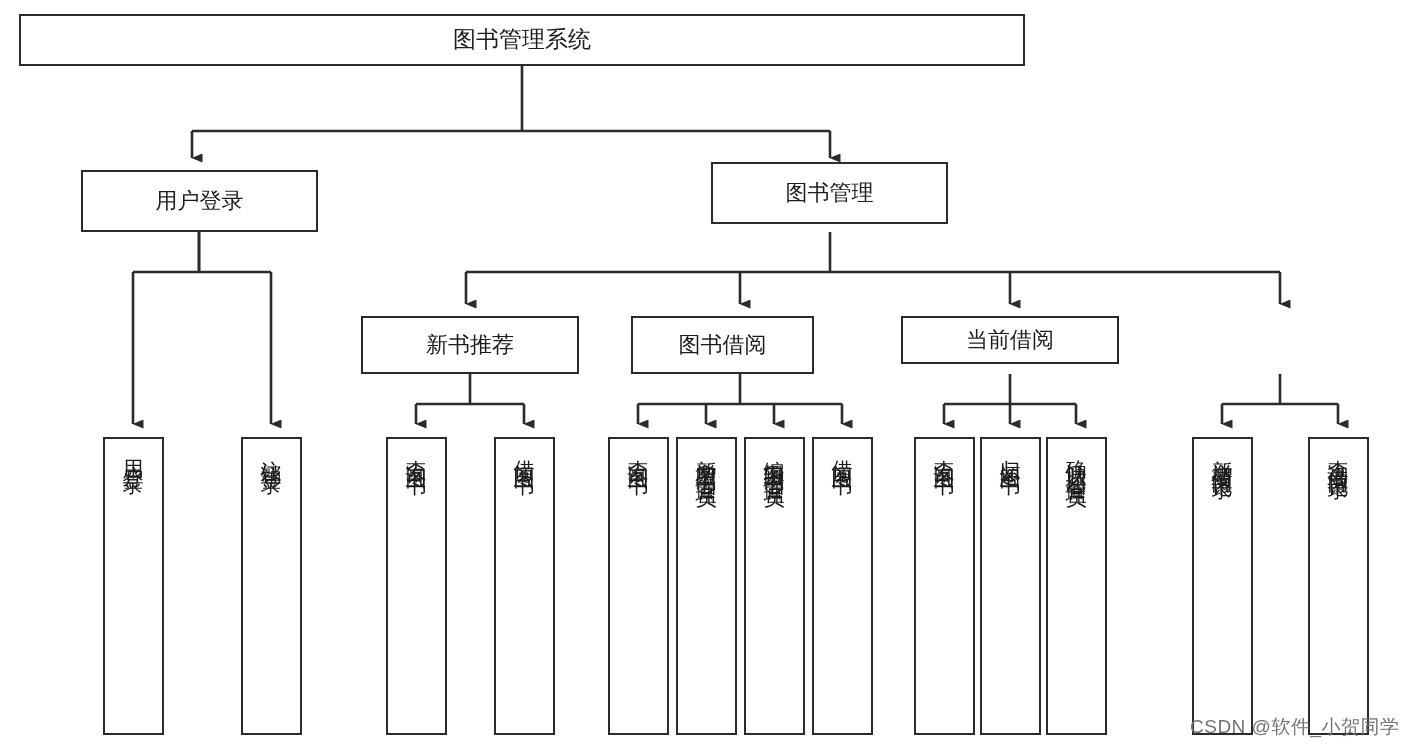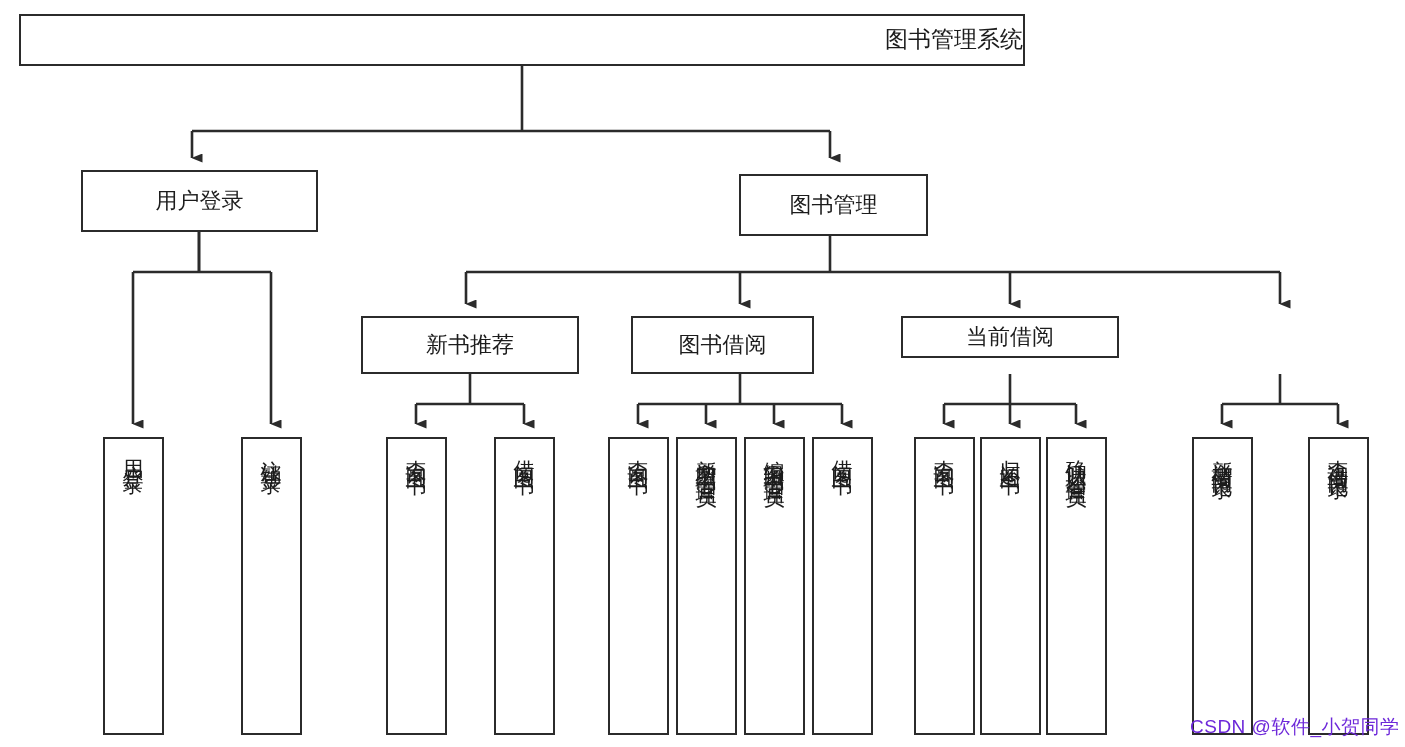--- a/index.html
+++ b/index.html
@@ -55,21 +55,21 @@
     letter-spacing: 5px;
     line-height: 1;
     white-space: nowrap;
     display: block;
   }
   .node-leaf.leaf-tall .node-label {
     letter-spacing: 4px;
   }
   .watermark {
     position: absolute;
-    color: #6d28d9;
+    color: #737373;
     font-size: 19px;
     letter-spacing: 0.5px;
     white-space: nowrap;
     pointer-events: none;
   }
 </style>
 </head>
 <body>
 
 <div id="diagram-root">
@@ -119,38 +119,38 @@
       <path d="M1010,404 L1010,424" marker-end="url(#arrowhead)"></path>
       <path d="M1076,404 L1076,424" marker-end="url(#arrowhead)"></path>
 
       <path d="M1280,374 L1280,404"></path>
       <path d="M1222,404 L1338,404"></path>
       <path d="M1222,404 L1222,424" marker-end="url(#arrowhead)"></path>
       <path d="M1338,404 L1338,424" marker-end="url(#arrowhead)"></path>
     </g>
   </svg>
 
-  <div class="node-box node-root" style="left:19px; top:14px; width:1006px; height:52px;justify-content:flex-end;">
+  <div class="node-box node-root" style="left:19px; top:14px; width:1006px; height:52px;">
     <span class="node-label">图书管理系统</span>
   </div>
 
   <div class="node-box node-l2" style="left:81px; top:170px; width:237px; height:62px;">
     <span class="node-label">用户登录</span>
   </div>
-  <div class="node-box node-l2" style="left:711px; top:174px; width:189px; height:62px;margin-left:28px;">
+  <div class="node-box node-l2" style="left:711px; top:162px; width:237px; height:62px;">
     <span class="node-label">图书管理</span>
   </div>
 
   <div class="node-box node-l3" style="left:361px; top:316px; width:218px; height:58px;">
     <span class="node-label">新书推荐</span>
   </div>
   <div class="node-box node-l3" style="left:631px; top:316px; width:183px; height:58px;">
     <span class="node-label">图书借阅</span>
   </div>
-  <div class="node-box node-l3" style="left:901px; top:316px; width:218px; height:42px;">
+  <div class="node-box node-l3" style="left:901px; top:316px; width:218px; height:48px;">
     <span class="node-label">当前借阅</span>
   </div>
 
   <div class="node-box node-leaf" style="left:103px; top:437px; width:61px; height:298px;">
     <span class="node-label">用户登录</span>
   </div>
   <div class="node-box node-leaf" style="left:241px; top:437px; width:61px; height:298px;">
     <span class="node-label">注销登录</span>
   </div>
 

